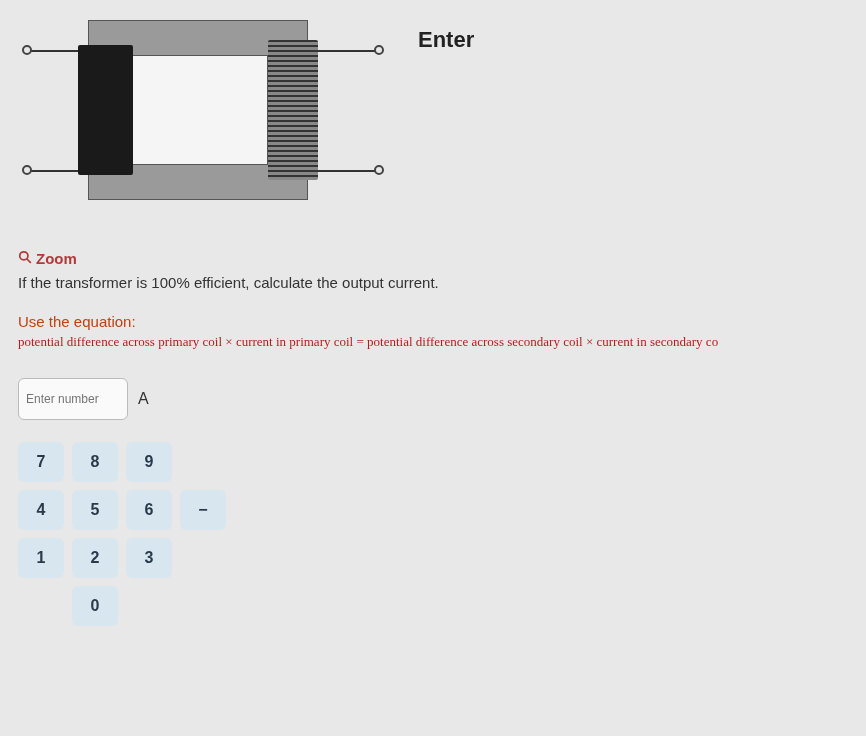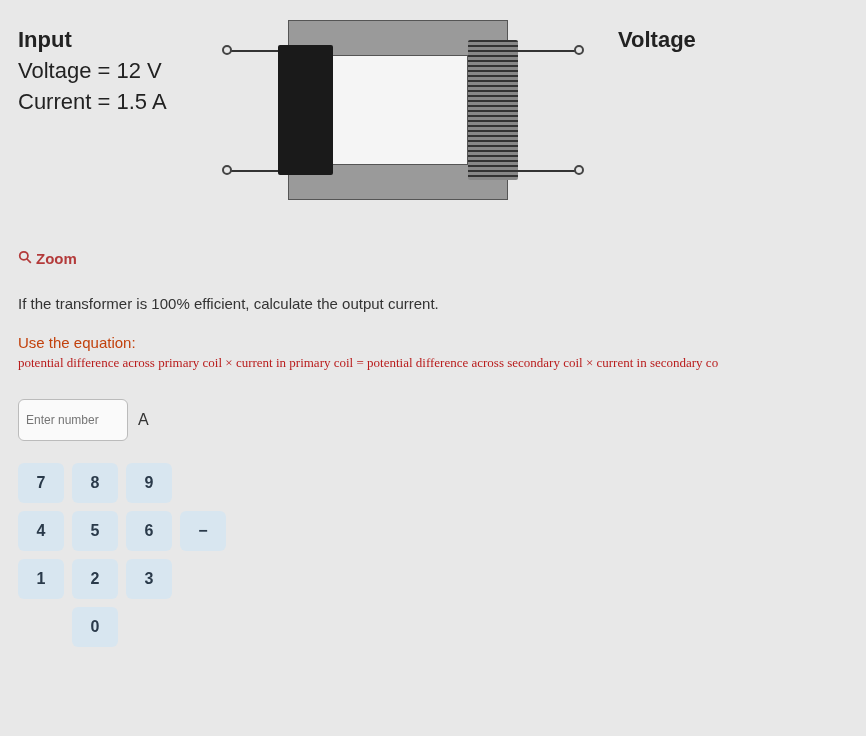--- a/index.html
+++ b/index.html
@@ -81,21 +81,21 @@
     }
     .output-labels {
       width: 200px;
       padding-top: 5px;
       margin-left: 40px;
     }
     .zoom-link {
       color: #b33a3a;
       font-weight: 600;
       font-size: 15px;
-      margin-bottom: 26px;
+      margin-bottom: 5px;
       display: inline-flex;
       align-items: center;
       gap: 4px;
       cursor: pointer;
     }
     .question-text p {
       font-size: 15px;
       color: #333;
       line-height: 1.5;
     }
@@ -150,43 +150,38 @@
       justify-content: center;
     }
     .key.blank { visibility: hidden; }
   </style>
 </head>
 <body>
 
 
 
 <div class="diagram-area">
-  <div class="input-labels">
-    <div class="title">Input</div>
-    <div>Voltage = 12 V</div>
-    <div>Current = 1.5 A</div>
-  </div>
 
   <div class="transformer">
     <div class="core-outer"></div>
     <div class="core-inner"></div>
     <div class="primary-coil"></div>
     <div class="secondary-coil"></div>
     <div class="wire" style="left:-20px; top:30px; width:50px;"></div>
     <div class="wire" style="left:-20px; top:150px; width:50px;"></div>
     <div class="wire" style="left:270px; top:30px; width:60px;"></div>
     <div class="wire" style="left:270px; top:150px; width:60px;"></div>
     <div class="terminal" style="left:-26px; top:25px;"></div>
     <div class="terminal" style="left:-26px; top:145px;"></div>
     <div class="terminal" style="left:326px; top:25px;"></div>
     <div class="terminal" style="left:326px; top:145px;"></div>
   </div>
 
   <div class="output-labels">
-    <div class="title">Voltage</div>
+    <div class="title">Enter</div>
   </div>
 </div>
 
 <div class="zoom-link">
   <span>
     <svg width="14" height="14" viewBox="0 0 24 24" fill="none" stroke="#b33a3a" stroke-width="3">
       <circle cx="10" cy="10" r="7"></circle>
         <line x1="15" y1="15" x2="22" y2="22"></line>
     </svg>
   </span>

